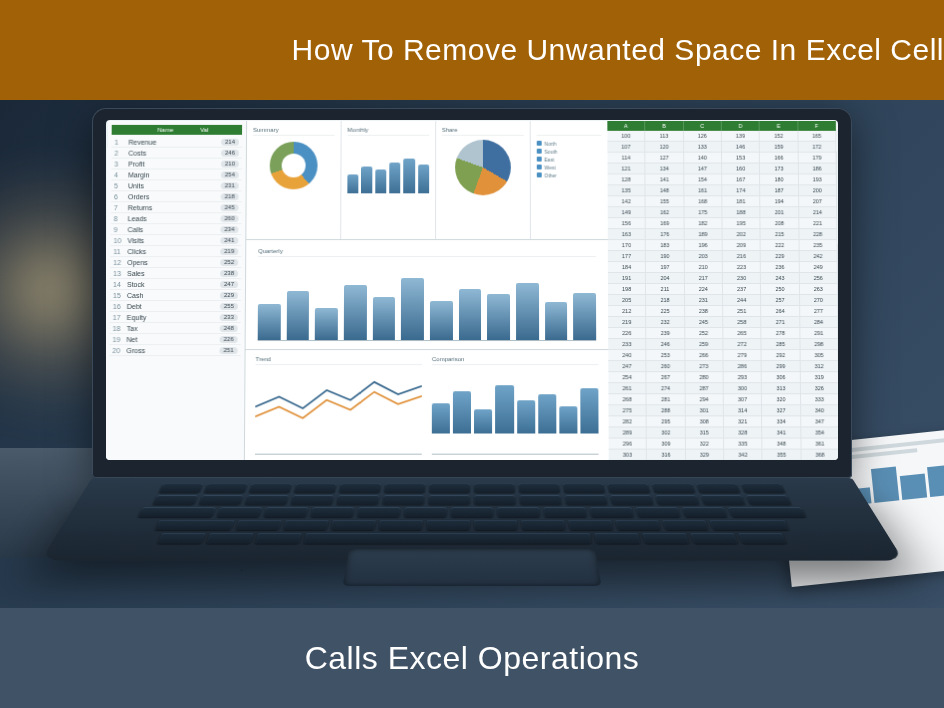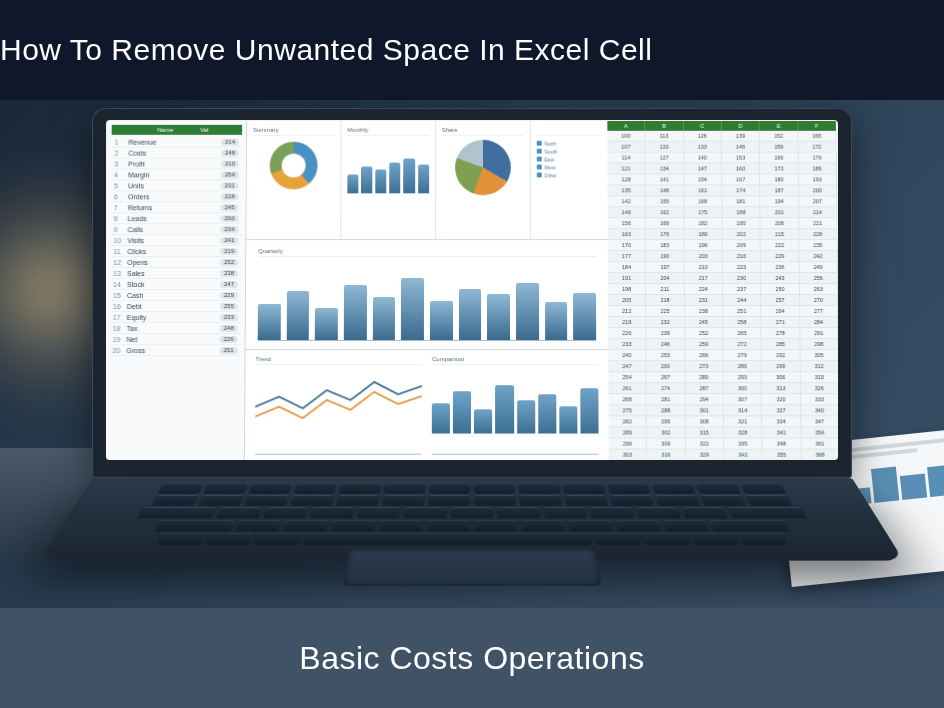--- a/index.html
+++ b/index.html
@@ -6,24 +6,24 @@
   body {
     width: 944px;
     height: 708px;
     font-family: 'Segoe UI', Arial, sans-serif;
     background: #3f5266;
     overflow: hidden;
     position: relative;
   }
   .top-banner {
     height: 100px;
-    background: #0f172a;
+    background: #a16207;
     display: flex;
     align-items: center;
-    justify-content: flex-start;
+    justify-content: flex-end;
     color: #fff;
     font-size: 30px;
     font-weight: 400;
     letter-spacing: 0.5px;
   }
   .bottom-banner {
     position: absolute;
     bottom: 0;
     width: 100%;
     height: 100px;
@@ -821,14 +821,14 @@
             <div class="key"></div>
             <div class="key"></div>
           </div>
         </div>
       <div class="trackpad"></div>
     </div>
   </div>
 </div>
 
 <div class="bottom-banner">
-  <span>Basic Costs Operations</span>
+  <span>Calls Excel Operations</span>
 </div>
 
 </body></html>

